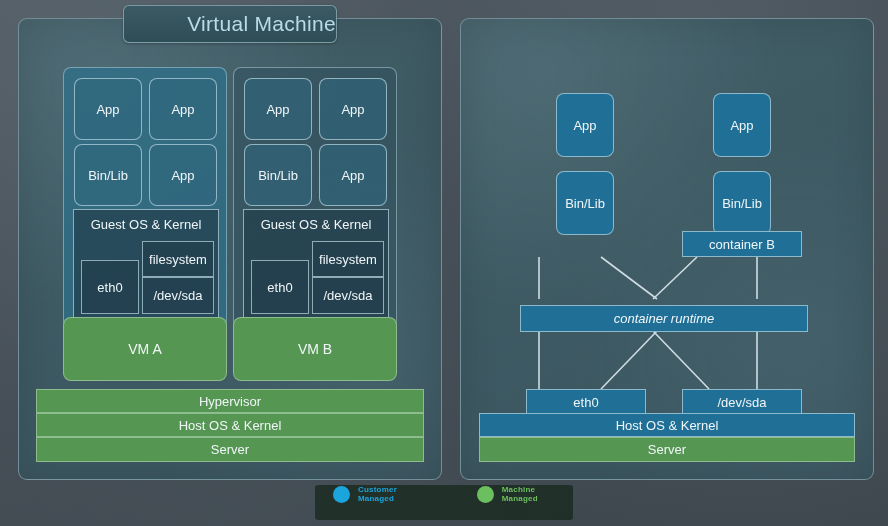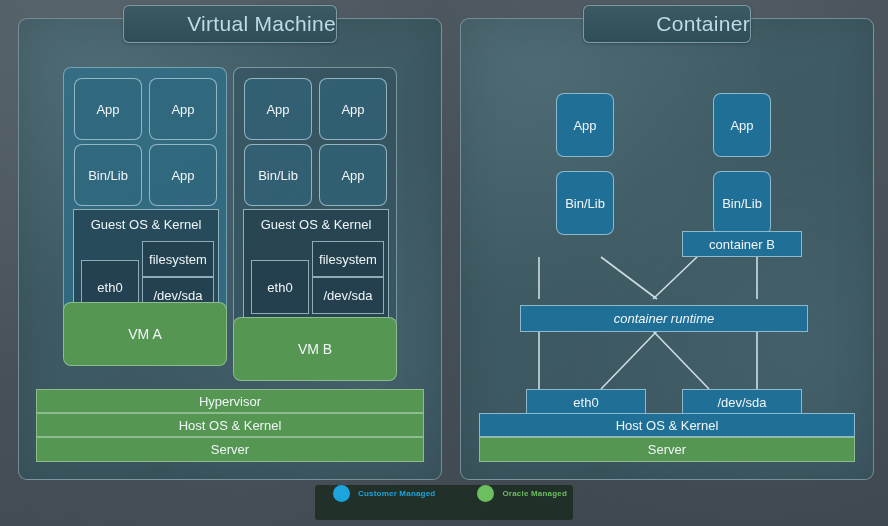--- a/index.html
+++ b/index.html
@@ -120,21 +120,21 @@
       <div style="position:absolute; left:0; right:0; top:7px; text-align:center; font-size:13px;">Guest OS &amp; Kernel</div>
 
       <div class="box blue-dark sq" style="left:7px; top:50px; width:58px; height:54px;">eth0</div>
 
       <div class="box blue-dark sq" style="left:68px; top:31px; width:72px; height:36px;">filesystem</div>
 
       <div class="box blue-dark sq" style="left:68px; top:67px; width:72px; height:37px;">/dev/sda</div>
     </div>
   </div>
 
-  <div class="box green round-lg" style="left:44px; top:283px; width:164px; height:64px; font-size:14px;">VM A</div>
+  <div class="box green round-lg" style="left:44px; top:298px; width:164px; height:64px; font-size:14px;">VM A</div>
 
   <div class="vm-col vm-col-b" style="left:214px; top:48px; width:164px; height:262px;">
 
     <div class="box blue-soft round-lg" style="left:10px; top:10px; width:68px; height:62px;">App</div>
     <div class="box blue-soft round-lg" style="left:85px; top:10px; width:68px; height:62px;">App</div>
 
     <div class="box blue-soft round-lg" style="left:10px; top:76px; width:68px; height:62px;">Bin/Lib</div>
     <div class="box blue-soft round-lg" style="left:85px; top:76px; width:68px; height:62px;">App</div>
 
     <div class="box blue-dark sq" style="left:9px; top:141px; width:146px; height:112px; display:block;">
@@ -150,21 +150,20 @@
 
   <div class="box green round-lg" style="left:214px; top:298px; width:164px; height:64px; font-size:14px;">VM B</div>
 
   <div class="box green sq" style="left:17px; top:370px; width:388px; height:24px; font-size:13px;">Hypervisor</div>
   <div class="box green sq" style="left:17px; top:394px; width:388px; height:24px; font-size:13px;">Host OS &amp; Kernel</div>
   <div class="box green sq" style="left:17px; top:418px; width:388px; height:25px; font-size:13px;">Server</div>
 </div>
 
 <div class="panel" id="panel-container">
 
-  <div class="panel-title" id="title-container">Container</div>
 
   <svg id="links" viewBox="0 0 412 460" preserveAspectRatio="none">
     <g stroke="#dbe8ec" stroke-width="1.6" fill="none" opacity="0.92">
 
       <line x1="78" y1="238" x2="78" y2="280"></line>
       <line x1="140" y1="238" x2="196" y2="280"></line>
 
       <line x1="236" y1="238" x2="192" y2="280"></line>
       <line x1="296" y1="238" x2="296" y2="280"></line>
 
@@ -191,15 +190,15 @@
   <div class="box green sq" style="left:18px; top:418px; width:376px; height:25px; font-size:13px;">Server</div>
 </div>
 
 <div id="legend">
   <div class="legend-item" id="legend-item-customer">
     <span class="legend-dot" style="background:#1ca4dd;"></span>
     <span class="legend-label" style="color:#1ca4dd;">Customer Managed</span>
   </div>
   <div class="legend-item" id="legend-item-oracle">
     <span class="legend-dot" style="background:#6cbf5f;"></span>
-    <span class="legend-label" style="color:#6cbf5f;">Oracle Managed</span>
+    <span class="legend-label" style="color:#6cbf5f;">Machine Managed</span>
   </div>
 </div>
 
 </body></html>

